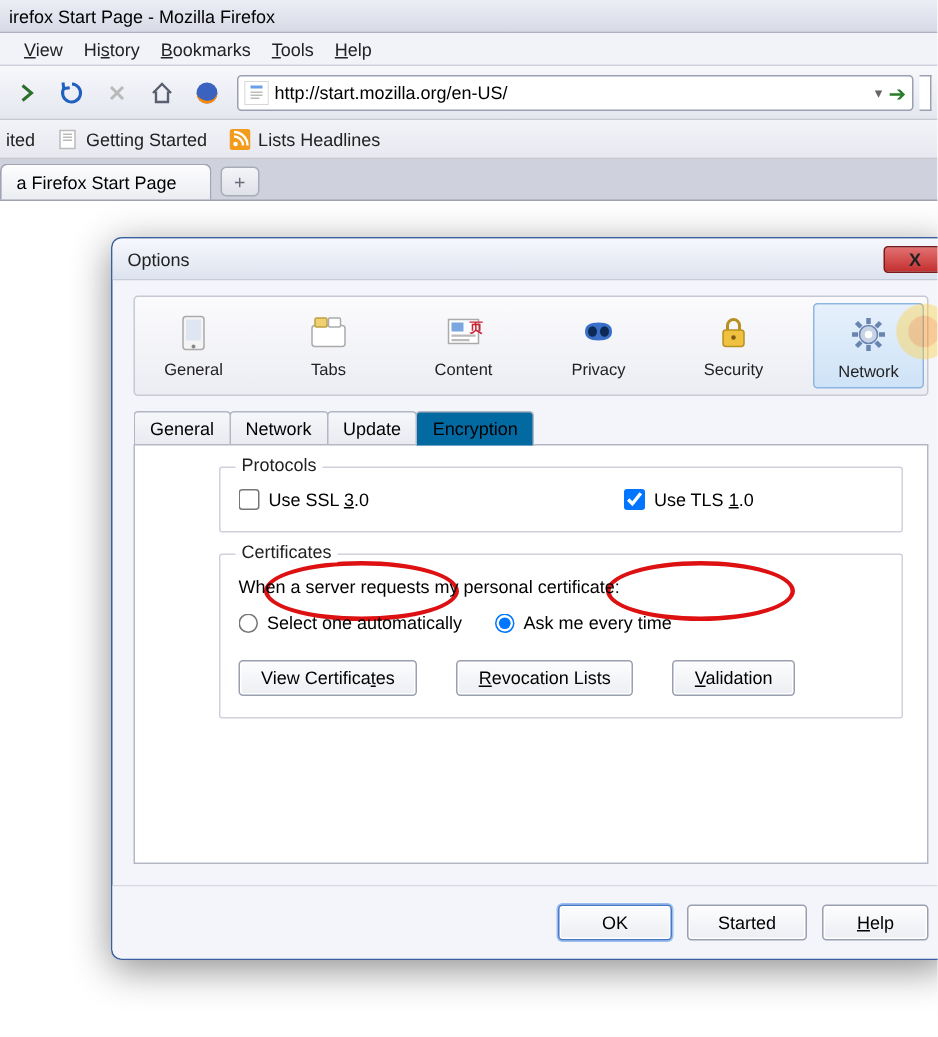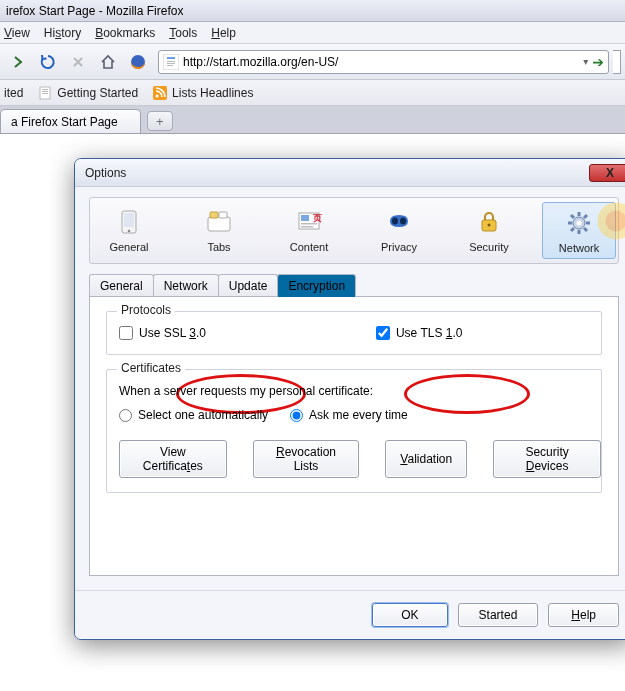--- a/index.html
+++ b/index.html
@@ -1,20 +1,20 @@
 <!DOCTYPE html>
 <html><head>
 <meta charset="utf-8">
 <style>
 * { box-sizing: border-box; margin: 0; padding: 0; font-family: "Segoe UI", Tahoma, sans-serif; }
 html, body { width: 625px; height: 691px; overflow: hidden; background: #fff; }
 
 
 .titlebar { height: 22px; background: linear-gradient(#eceef6,#d7dae6); padding-left: 6px; font-size: 12px; color:#000; display:flex; align-items:center; border-bottom:1px solid #b0b0c0;}
-.menubar { height: 22px; background: #f1f3f9; display:flex; align-items:center; font-size:12px; color:#222; padding-left:4px; border-bottom:1px solid #d0d0dc;}
+.menubar { height: 22px; background: #f1f3f9; display:flex; align-items:center; font-size:12px; color:#222; padding-left:16px; border-bottom:1px solid #d0d0dc;}
 .menubar span { margin-right:14px; }
 .menubar span u { text-decoration: underline; }
 
 .toolbar { height: 36px; background: linear-gradient(#f7f8fb,#e5e7f0); display:flex; align-items:center; padding:0 4px; border-bottom:1px solid #c8c8d0;}
 .navbtn { width:28px; height:28px; display:flex; align-items:center; justify-content:center; margin-right:2px;}
 .reload svg, .stop svg, .home svg, .ff svg { display:block; }
 .urlbox { flex:1; height:24px; background:#fff; border:1px solid #9aa0b0; border-radius:3px; display:flex; align-items:center; padding:0 4px; margin:0 4px; font-size:12px;}
 .urlbox .favicon { width:16px;height:16px;margin-right:4px; }
 .urlbox input { flex:1; border:none; outline:none; font-size:12px; }
 .urlbox .drop { color:#666; font-size:10px; margin:0 4px;}
@@ -45,21 +45,21 @@
 .catrow { display:flex; justify-content:space-between; background:linear-gradient(#fbfbfd,#ecedf3); border:1px solid #c6c9d4; border-radius:3px; padding:4px 2px; }
 .cat { width:74px; display:flex; flex-direction:column; align-items:center; font-size:11px; color:#222; padding:4px 0; border-radius:3px;}
 .cat.selected { background: linear-gradient(#e6f0fb,#cfe3f7); border:1px solid #8bb5e3; }
 .caticon { width:32px;height:32px; margin-bottom:3px; display:flex;align-items:center;justify-content:center; }
 
 .subtabs { display:flex; margin-top:10px; font-size:12px;}
 .subtab { padding:4px 10px; border:1px solid #b3b7c3; background:linear-gradient(#f6f7fa,#e9eaf0); border-bottom:none; border-top-left-radius:3px;border-top-right-radius:3px; margin-right:-1px; position:relative; z-index:1;}
 .subtab.active { background:#0369a1; z-index:3; }
 .panel { border:1px solid #b3b7c3; background:#fff; padding:14px 16px 18px 16px; min-height:280px; margin-top:-1px; position:relative; z-index:2;}
 
-.groupbox { border:1px solid #cfd2dc; border-radius:2px; padding:14px 0 14px 12px; position:relative; margin-bottom:14px;}
+.groupbox { border:1px solid #cfd2dc; border-radius:2px; padding:14px 0 14px 12px; position:relative; margin-bottom:14px;margin-left:40px;}
 .grouplabel { position:absolute; top:-9px; left:10px; background:#fff; padding:0 4px; font-size:12px; color:#222;}
 .optrow { display:flex; align-items:center; }
 .optrow.two { justify-content:flex-start; gap:170px; }
 .chk { display:flex; align-items:center; font-size:12px; }
 .chk input { margin-right:6px; width:14px;height:14px; }
 .rad { display:flex; align-items:center; font-size:12px; margin-right:22px;}
 .rad input { margin-right:6px; }
 
 .circle { position:absolute; border:3px solid #d11; border-radius:50%; pointer-events:none; }
 .c1 { width:130px; height:40px; left:86px; top:77px; }
@@ -291,21 +291,20 @@
               </label>
               <label class="rad">
                 <input type="radio" name="cert" checked="" style="">
                 <span>Ask me every time</span>
               </label>
             </div>
             <div class="btnrow">
               <button class="winbtn">View Certifica<u>t</u>es</button>
               <button class="winbtn"><u>R</u>evocation Lists</button>
               <button class="winbtn"><u>V</u>alidation</button>
-              <button class="winbtn">Security <u>D</u>evices</button>
             </div>
           </div>
         </div>
       </div>
 
       <div class="dlgfooter">
         <button class="winbtn default" style="padding:4px 28px"><span>OK</span></button>
         <button class="winbtn" style="padding:4px 20px"><span>Started</span></button>
         <button class="winbtn" style="padding:4px 22px"><u>H</u>elp</button>
       </div>

